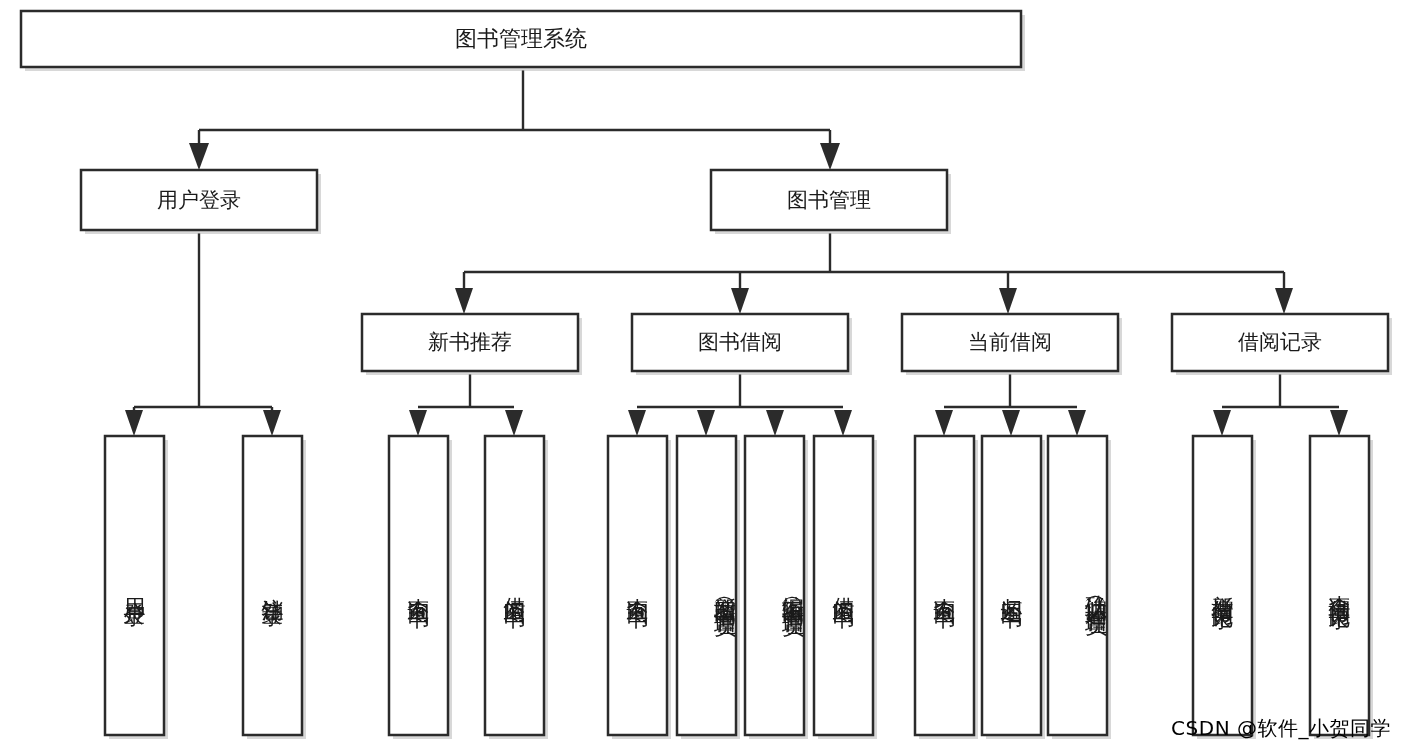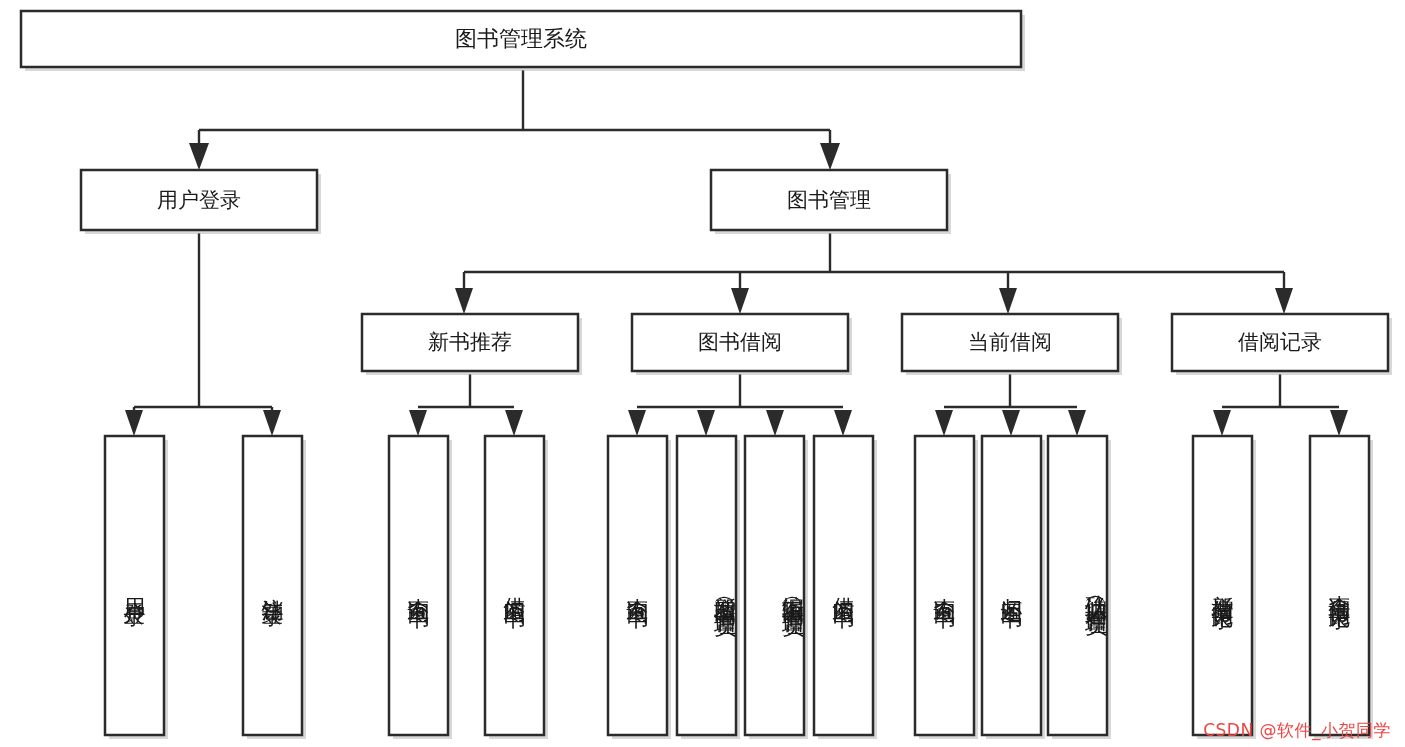--- a/index.html
+++ b/index.html
@@ -71,22 +71,22 @@
     align-items: center;
     justify-content: center;
     pointer-events: none;
     user-select: none;
   }
   .watermark {
     position: absolute;
     right: 14px;
     bottom: 5px;
     font-family: "DejaVu Sans", "Liberation Sans", sans-serif;
-    font-size: 17px;
-    color: #ef4444;
+    font-size: 20px;
+    color: #000000;
     letter-spacing: .5px;
     white-space: nowrap;
   }
 </style>
 </head>
 <body>
 
 <div id="diagram-root">
 
   <svg class="flow" viewBox="0 0 1405 747">

